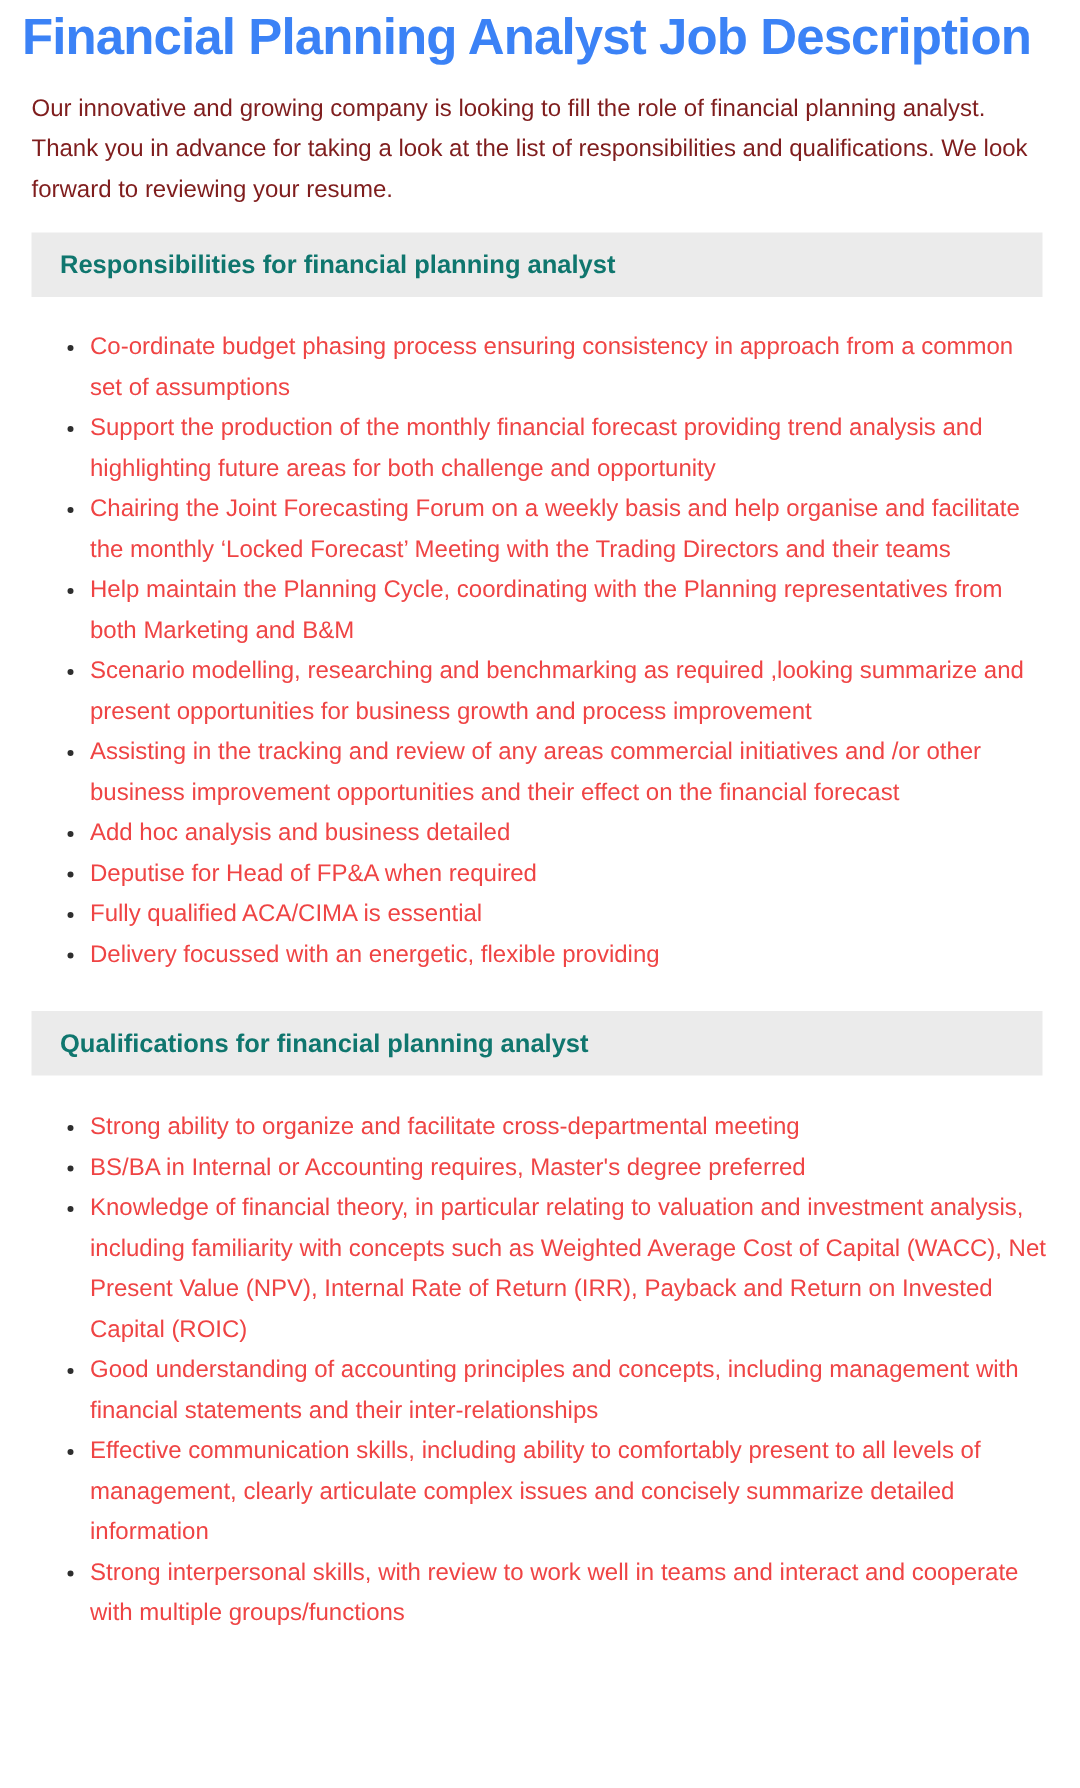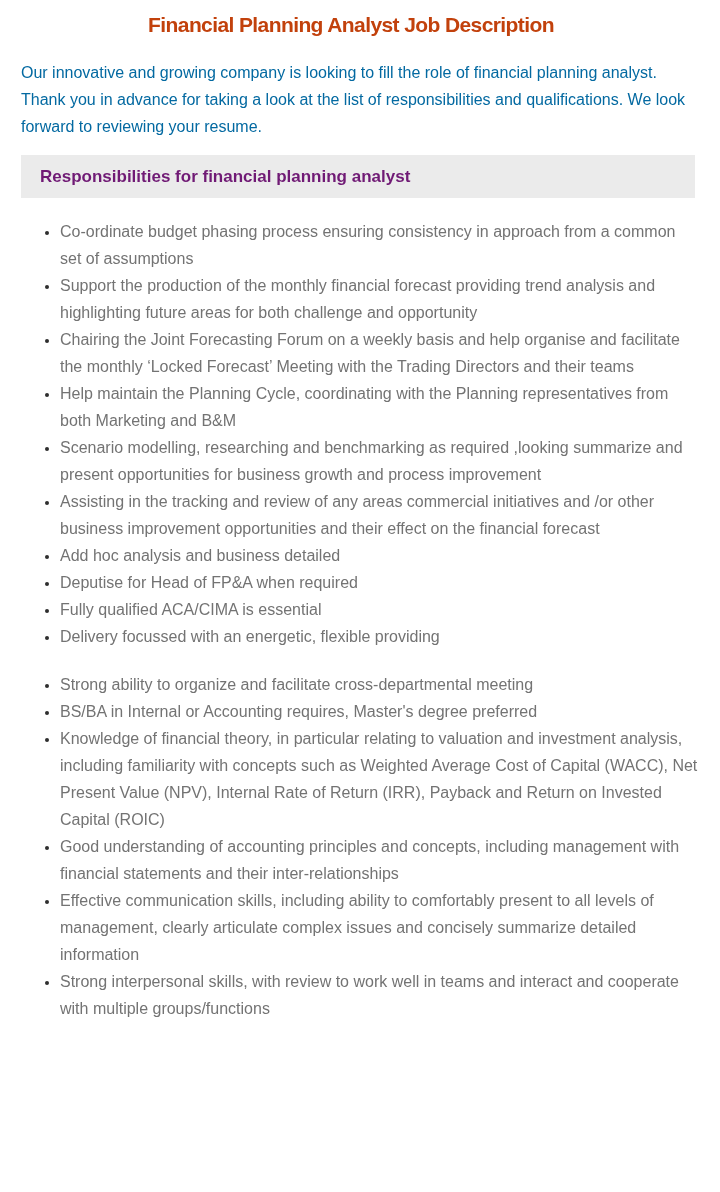--- a/index.html
+++ b/index.html
@@ -16,48 +16,48 @@
     color: #2e2e2e;
   }
   .page {
     width: 720px;
     min-height: 1192px;
     background: #ffffff;
   }
   .doc-title {
     margin: 8px 18px 0 0;
     text-align: center;
-    font-size: 21px;
+    font-size: 34px;
     line-height: 34px;
     font-weight: bold;
     letter-spacing: -0.6px;
-    color: #c2410c;
+    color: #3b82f6;
     white-space: nowrap;
   }
   .intro {
     margin: 17px 26px 0 21px;
     font-size: 16px;
     line-height: 27px;
-    color: #0369a1;
+    color: #7f1d1d;
   }
   .section-header {
     margin: 15px 25px 0 21px;
     background: #ebebeb;
     padding: 12px 10px 12px 19px;
     font-size: 17px;
     line-height: 19px;
     font-weight: bold;
-    color: #701a75;
+    color: #0f766e;
   }
   ul.items {
     margin: 20px 22px 0 21px;
     padding: 0 0 0 39px;
     font-size: 16px;
     line-height: 27px;
-    color: #737373;
+    color: #ef4444;
     list-style: disc outside;
   }
   ul.items li {
     padding: 0;
     margin: 0;
   }
   ul.items li::marker {
     font-size: 14px;
     color: #2e2e2e;
   }
@@ -79,20 +79,21 @@
     <li>Chairing the Joint Forecasting Forum on a weekly basis and help organise and facilitate the monthly ‘Locked Forecast’ Meeting with the Trading Directors and their teams</li>
     <li>Help maintain the Planning Cycle, coordinating with the Planning representatives from both Marketing and B&amp;M</li>
     <li>Scenario modelling, researching and benchmarking as required ,looking summarize and present opportunities for business growth and process improvement</li>
     <li>Assisting in the tracking and review of any areas commercial initiatives and /or other business improvement opportunities and their effect on the financial forecast</li>
     <li>Add hoc analysis and business detailed</li>
     <li>Deputise for Head of FP&amp;A when required</li>
     <li>Fully qualified ACA/CIMA is essential</li>
     <li>Delivery focussed with an energetic, flexible providing</li>
   </ul>
 
+  <div class="section-header" style="margin-top:24px;">Qualifications for financial planning analyst</div>
 
   <ul class="items" style="margin-top:21px;">
     <li>Strong ability to organize and facilitate cross-departmental meeting</li>
     <li>BS/BA in Internal or Accounting requires, Master's degree preferred</li>
     <li>Knowledge of financial theory, in particular relating to valuation and investment analysis, including familiarity with concepts such as Weighted Average Cost of Capital (WACC), Net Present Value (NPV), Internal Rate of Return (IRR), Payback and Return on Invested Capital (ROIC)</li>
     <li>Good understanding of accounting principles and concepts, including management with financial statements and their inter-relationships</li>
     <li>Effective communication skills, including ability to comfortably present to all levels of management, clearly articulate complex issues and concisely summarize detailed information</li>
     <li>Strong interpersonal skills, with review to work well in teams and interact and cooperate with multiple groups/functions</li>
   </ul>
 

